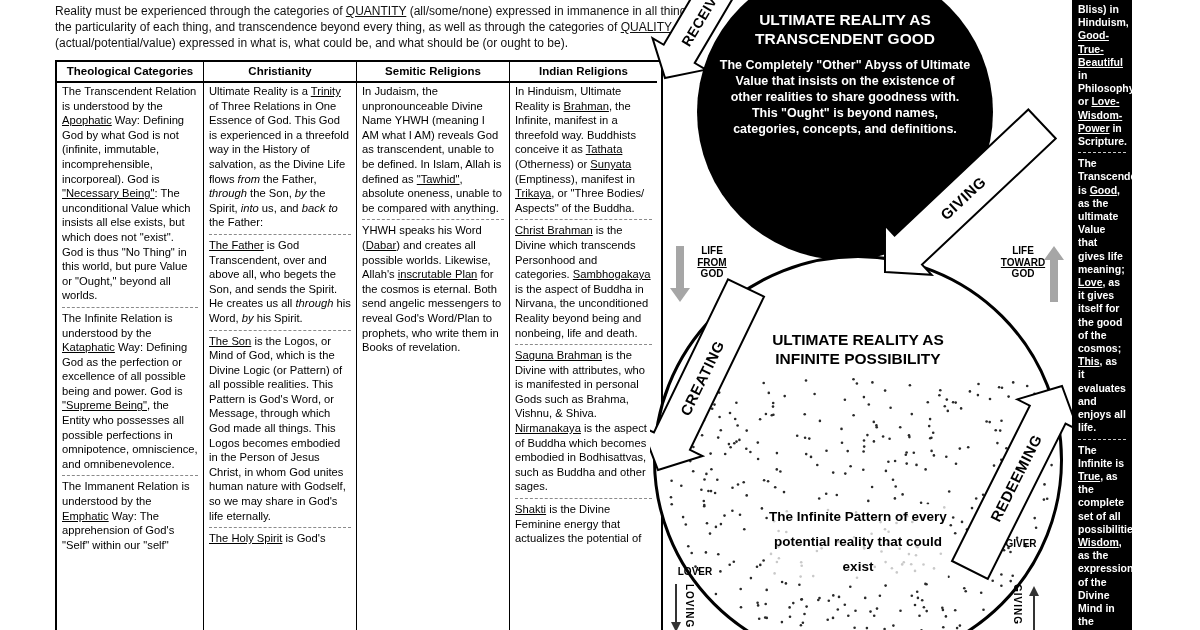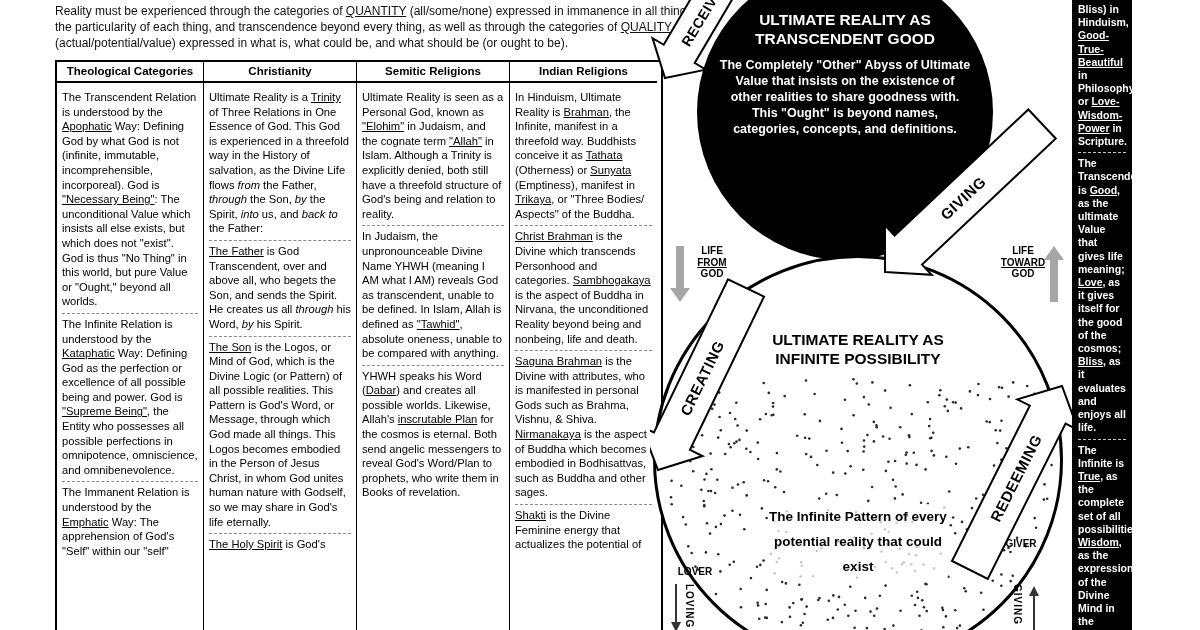--- a/index.html
+++ b/index.html
@@ -11,21 +11,21 @@
   .intro{position:absolute;left:55px;top:3px;width:648px;margin:0;
          font-size:12px;line-height:16px;color:#111}
 
   .table{position:absolute;left:55px;top:60px;width:608px;height:572px;
          border:2px solid #000;display:flex;background:#fff}
   .col{border-left:1px solid #000;display:flex;flex-direction:column;overflow:hidden}
   .col:first-child{border-left:none}
   .col1{width:146px}.col2{width:153px}.col3{width:153px}.col4{width:148px}
   .col-h{font-weight:bold;font-size:11.5px;text-align:center;padding:3px 2px 4px;
          border-bottom:2px solid #000;flex:0 0 auto}
-  .col-b{padding:7px 5px 0;font-size:11.2px;line-height:14.6px}
+  .col-b{padding:1px 5px 0;font-size:11.2px;line-height:14.6px}
   .col-b p{margin:0 0 4px}
   .col-b p + p{border-top:1px dashed #8a8a8a;padding-top:3px}
 
   .diagram{position:absolute;left:650px;top:0;width:425px;height:630px}
   .circle-black{position:absolute;left:47px;top:-36px;width:296px;height:296px;
                 border-radius:50%;background:#000;color:#fff;text-align:center}
   .cb-title{margin-top:46px;font-size:15.5px;line-height:19px;font-weight:bold;white-space:pre-line}
   .cb-body{margin:9px auto 0;width:252px;font-size:12.5px;line-height:16px;font-weight:bold}
 
   .circle-white{position:absolute;left:3px;top:255px;width:410px;height:410px;border-radius:50%;
@@ -75,21 +75,20 @@
       <div class="col-b">
         <p>Ultimate Reality is a <u>Trinity</u> of Three Relations in One Essence of God. This God is experienced in a threefold way in the History of salvation, as the Divine Life flows <i>from</i> the Father, <i>through</i> the Son, <i>by</i> the Spirit, <i>into</i> us, and <i>back to</i> the Father:</p>
         <p><u>The Father</u> is God Transcendent, over and above all, who begets the Son, and sends the Spirit. He creates us all <i>through</i> his Word, <i>by</i> his Spirit.</p>
         <p><u>The Son</u> is the Logos, or Mind of God, which is the Divine Logic (or Pattern) of all possible realities. This Pattern is God's Word, or Message, through which God made all things. This Logos becomes embodied in the Person of Jesus Christ, in whom God unites human nature with Godself, so we may share in God's life eternally.</p>
         <p><u>The Holy Spirit</u> is God's</p>
       </div>
     </div>
     <div class="col col3">
       <div class="col-h">Semitic Religions</div>
       <div class="col-b">
-        <p>Ultimate Reality is seen as a Personal God, known as <u>"Elohim"</u> in Judaism, and the cognate term <u>"Allah"</u> in Islam. Although a Trinity is explicitly denied, both still have a threefold structure of God's being and relation to reality.</p>
         <p>In Judaism, the unpronounceable Divine Name YHWH (meaning I AM what I AM) reveals God as transcendent, unable to be defined. In Islam, Allah is defined as <u>"Tawhid"</u>, absolute oneness, unable to be compared with anything.</p>
         <p>YHWH speaks his Word (<u>Dabar</u>) and creates all possible worlds. Likewise, Allah's <u>inscrutable Plan</u> for the cosmos is eternal. Both send angelic messengers to reveal God's Word/Plan to prophets, who write them in Books of revelation.</p>
       </div>
     </div>
     <div class="col col4">
       <div class="col-h">Indian Religions</div>
       <div class="col-b">
         <p>In Hinduism, Ultimate Reality is <u>Brahman</u>, the Infinite, manifest in a threefold way. Buddhists conceive it as <u>Tathata</u> (Otherness) or <u>Sunyata</u> (Emptiness), manifest in <u>Trikaya</u>, or "Three Bodies/ Aspects" of the Buddha.</p>
         <p><u>Christ Brahman</u> is the Divine which transcends Personhood and categories. <u>Sambhogakaya</u> is the aspect of Buddha in Nirvana, the unconditioned Reality beyond being and nonbeing, life and death.</p>
         <p><u>Saguna Brahman</u> is the Divine with attributes, who is manifested in personal Gods such as Brahma, Vishnu, &amp; Shiva. <u>Nirmanakaya</u> is the aspect of Buddha which becomes embodied in Bodhisattvas, such as Buddha and other sages.</p>
@@ -562,16 +561,16 @@
 GOD</div>
 
   <div class="lover">LOVER</div>
   <div class="vert loving">LOVING</div>
   <div class="giver">GIVER</div>
   <div class="vert giving">GIVING</div>
 </div>
 
 <div class="sidebar" id="sidebar">
     <p>Bliss) in Hinduism, <u>Good-True-Beautiful</u> in Philosophy, or <u>Love-Wisdom-Power</u> in Scripture.</p>
-    <p>The Transcendent is <u>Good</u>, as the ultimate Value that gives life meaning; <u>Love</u>, as it gives itself for the good of the cosmos; <u>Bliss</u>, as it evaluates and enjoys all life.</p>
+    <p>The Transcendent is <u>Good</u>, as the ultimate Value that gives life meaning; <u>Love</u>, as it gives itself for the good of the cosmos; <u>This</u>, as it evaluates and enjoys all life.</p>
     <p>The Infinite is <u>True</u>, as the complete set of all possibilities; <u>Wisdom</u>, as the expression of the Divine Mind in the creative Pattern of the cosmos; <u>Consciousness</u>, as the Divine awareness of all possible worlds.</p>
     <p>The Immanent is , as the Being in which all other beings exist; , as the energy that</p>
   </div>
 
 </body></html>

